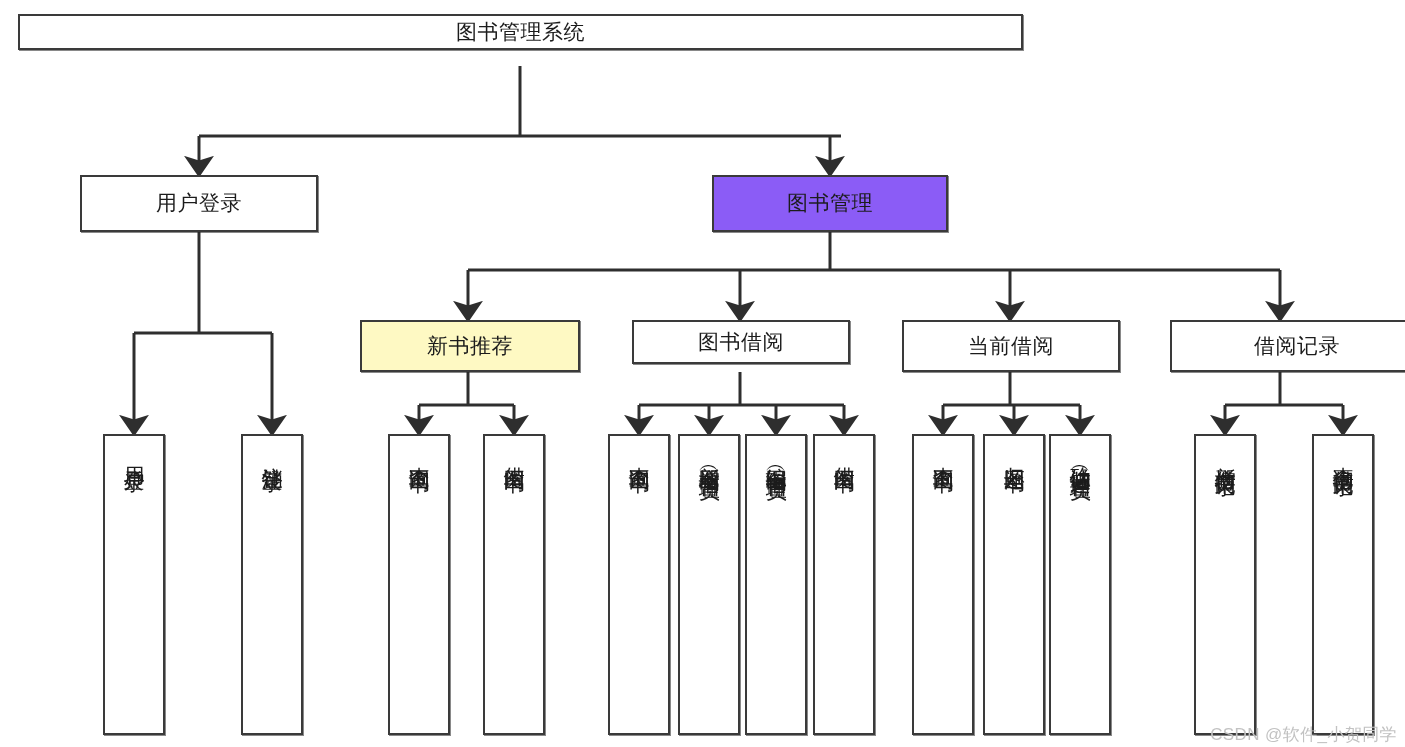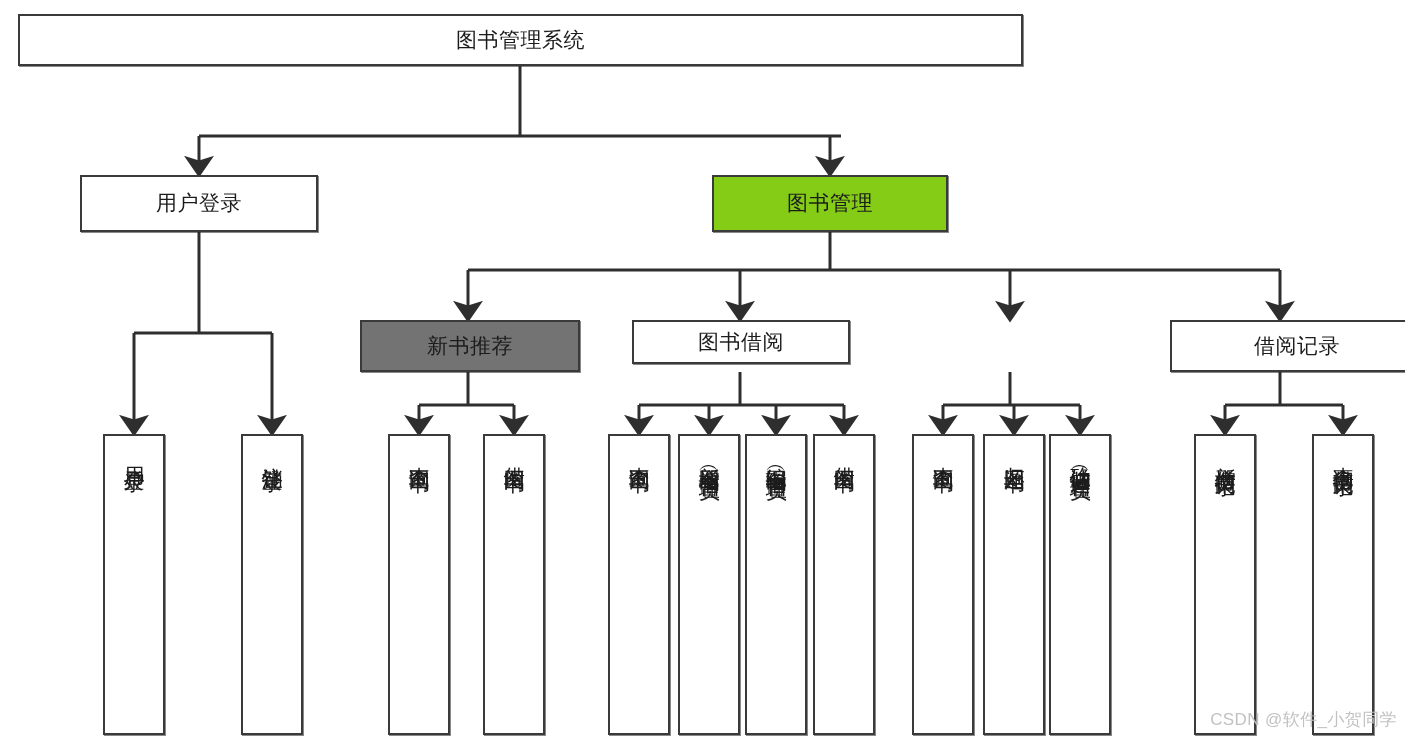--- a/index.html
+++ b/index.html
@@ -55,21 +55,21 @@
     writing-mode: vertical-rl;
     text-orientation: upright;
     font-size: 21px;
     line-height: 1.16;
     letter-spacing: 2px;
     max-height: 100%;
   }
   #watermark {
     position: absolute;
     right: 8px;
-    bottom: 16px;
+    bottom: 1px;
     font-size: 17px;
     color: #c2c2c2;
     white-space: nowrap;
     letter-spacing: 0.4px;
   }
 </style>
 </head>
 <body>
 
 <div id="diagram-root">
@@ -118,36 +118,39 @@
       <path d="M1014,405 L1014,425" marker-end="url(#arrowhead)"></path>
       <path d="M1080,405 L1080,425" marker-end="url(#arrowhead)"></path>
 
       <path d="M1280,372 L1280,405"></path>
       <path d="M1225,405 L1343,405"></path>
       <path d="M1225,405 L1225,425" marker-end="url(#arrowhead)"></path>
       <path d="M1343,405 L1343,425" marker-end="url(#arrowhead)"></path>
     </g>
   </svg>
 
-  <div class="node horizontal" style="left: 18px; top: 14px; width: 1005px; height: 52px; border-color: rgb(58, 58, 58); background: rgb(255, 255, 255); color: rgb(28, 28, 28);">
+  <div class="node horizontal" style="left: 18px; top: 14px; width: 1005px; height: 36px; border-color: rgb(58, 58, 58); background: rgb(255, 255, 255); color: rgb(28, 28, 28);">
     <span class="node-label">图书管理系统</span>
   </div>
 
   <div class="node horizontal" style="left: 80px; top: 175px; width: 238px; height: 57px; border-color: rgb(58, 58, 58); background: rgb(255, 255, 255); color: rgb(28, 28, 28);">
     <span class="node-label">用户登录</span>
   </div>
-  <div class="node horizontal" style="left: 712px; top: 175px; width: 236px; height: 57px; border-color: rgb(58, 58, 58); background: #84cc16; color: rgb(28, 28, 28);">
+  <div class="node horizontal" style="left: 712px; top: 175px; width: 236px; height: 57px; border-color: rgb(58, 58, 58); background: #8b5cf6; color: rgb(28, 28, 28);">
     <span class="node-label">图书管理</span>
   </div>
 
-  <div class="node horizontal" style="left: 360px; top: 320px; width: 220px; height: 52px; border-color: rgb(58, 58, 58); background: #737373; color: rgb(28, 28, 28);">
+  <div class="node horizontal" style="left: 360px; top: 320px; width: 220px; height: 52px; border-color: rgb(58, 58, 58); background: #fef9c3; color: rgb(28, 28, 28);">
     <span class="node-label">新书推荐</span>
   </div>
   <div class="node horizontal" style="left: 632px; top: 320px; width: 218px; height: 44px; border-color: rgb(58, 58, 58); background: rgb(255, 255, 255); color: rgb(28, 28, 28);">
     <span class="node-label">图书借阅</span>
+  </div>
+  <div class="node horizontal" style="left: 902px; top: 320px; width: 218px; height: 52px; border-color: rgb(58, 58, 58); background: rgb(255, 255, 255); color: rgb(28, 28, 28);">
+    <span class="node-label">当前借阅</span>
   </div>
   <div class="node horizontal" style="left: 1170px; top: 320px; width: 254px; height: 52px; border-color: rgb(58, 58, 58); background: rgb(255, 255, 255); color: rgb(28, 28, 28);">
     <span class="node-label">借阅记录</span>
   </div>
 
   <div class="node vertical" style="left: 103px; top: 434px; width: 62px; height: 301px; border-color: rgb(58, 58, 58); background: rgb(255, 255, 255); color: rgb(28, 28, 28);">
     <span class="node-label">用户登录</span>
   </div>
   <div class="node vertical" style="left: 241px; top: 434px; width: 62px; height: 301px; border-color: rgb(58, 58, 58); background: rgb(255, 255, 255); color: rgb(28, 28, 28);">
     <span class="node-label">注销登录</span>

